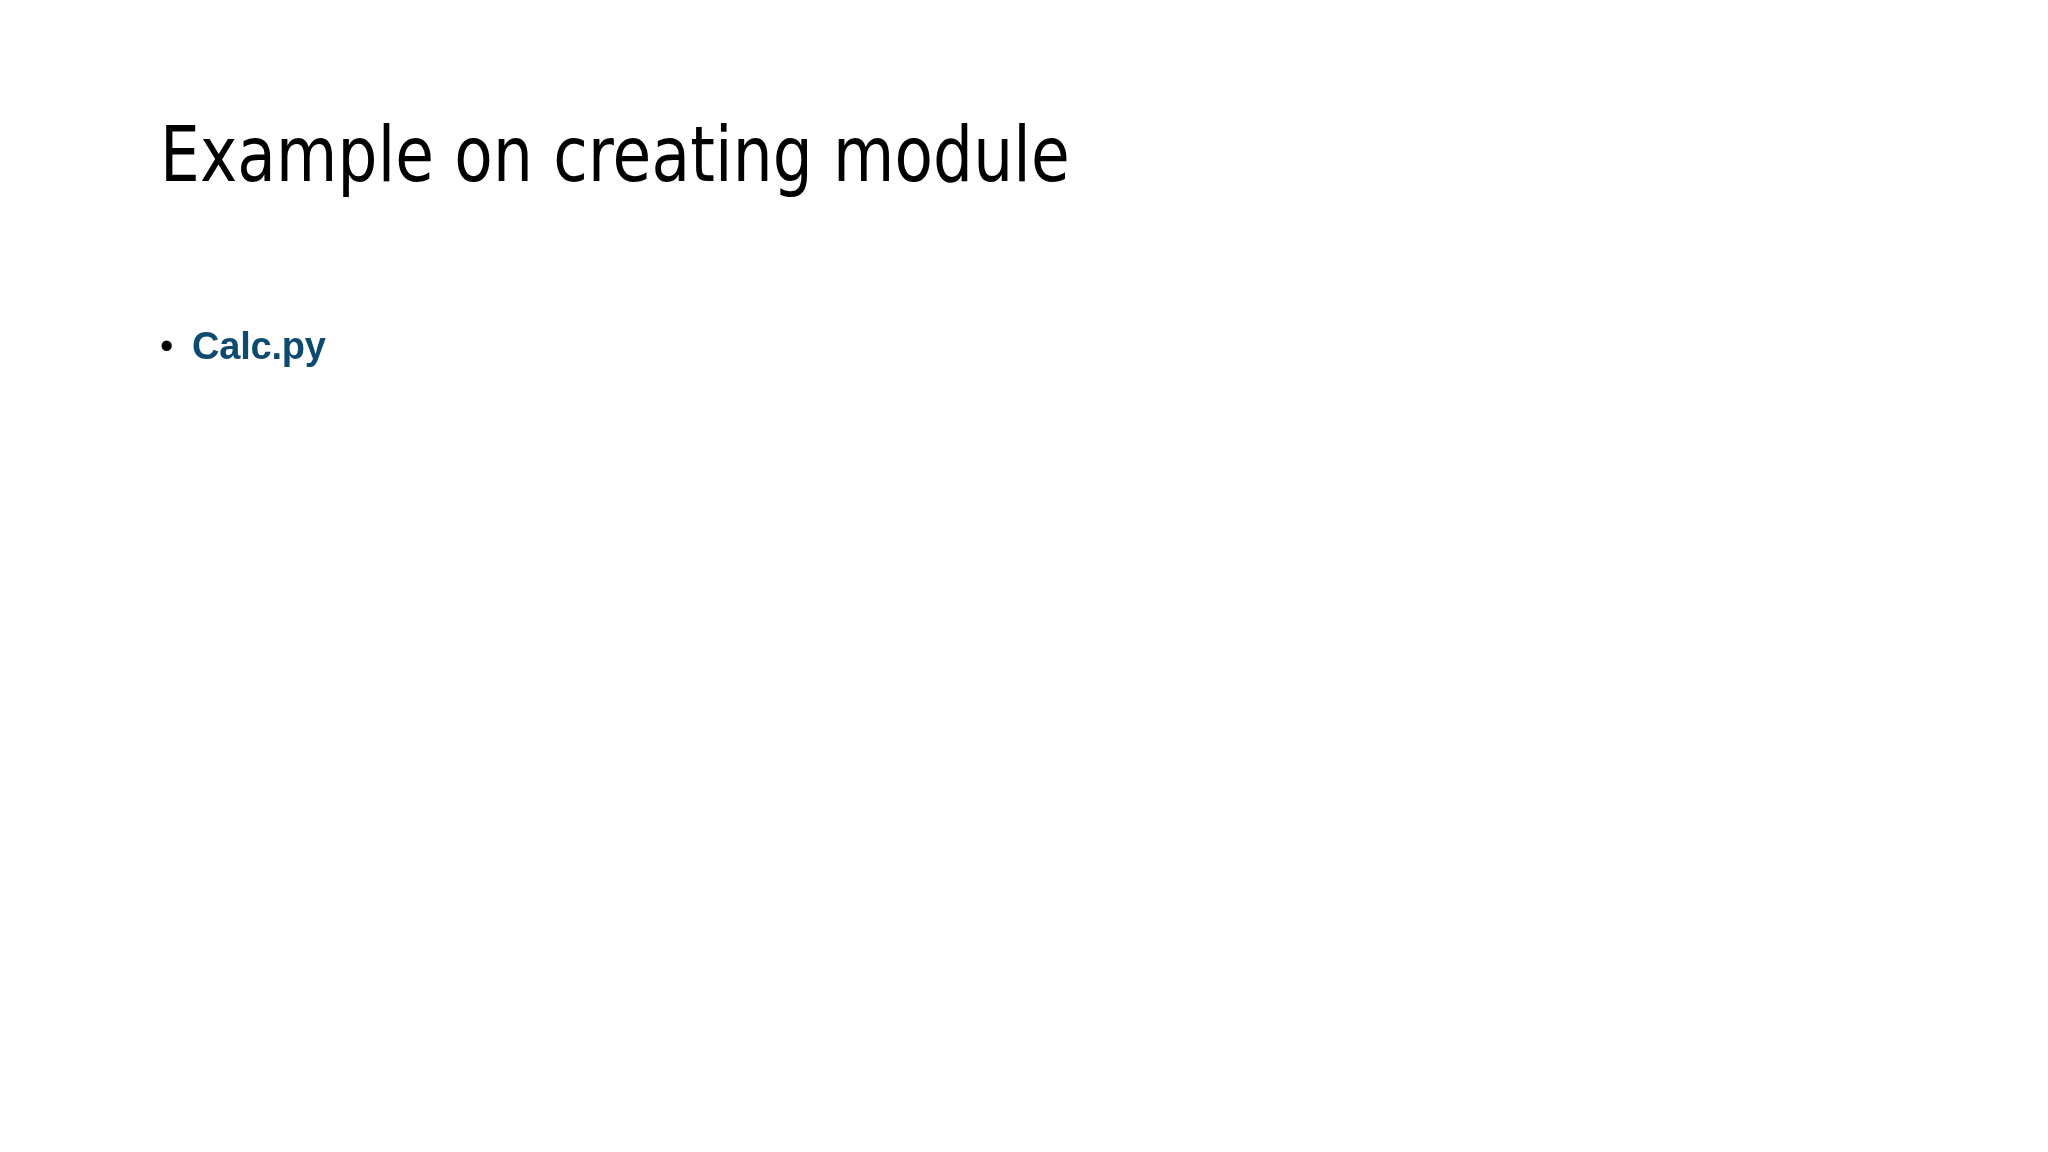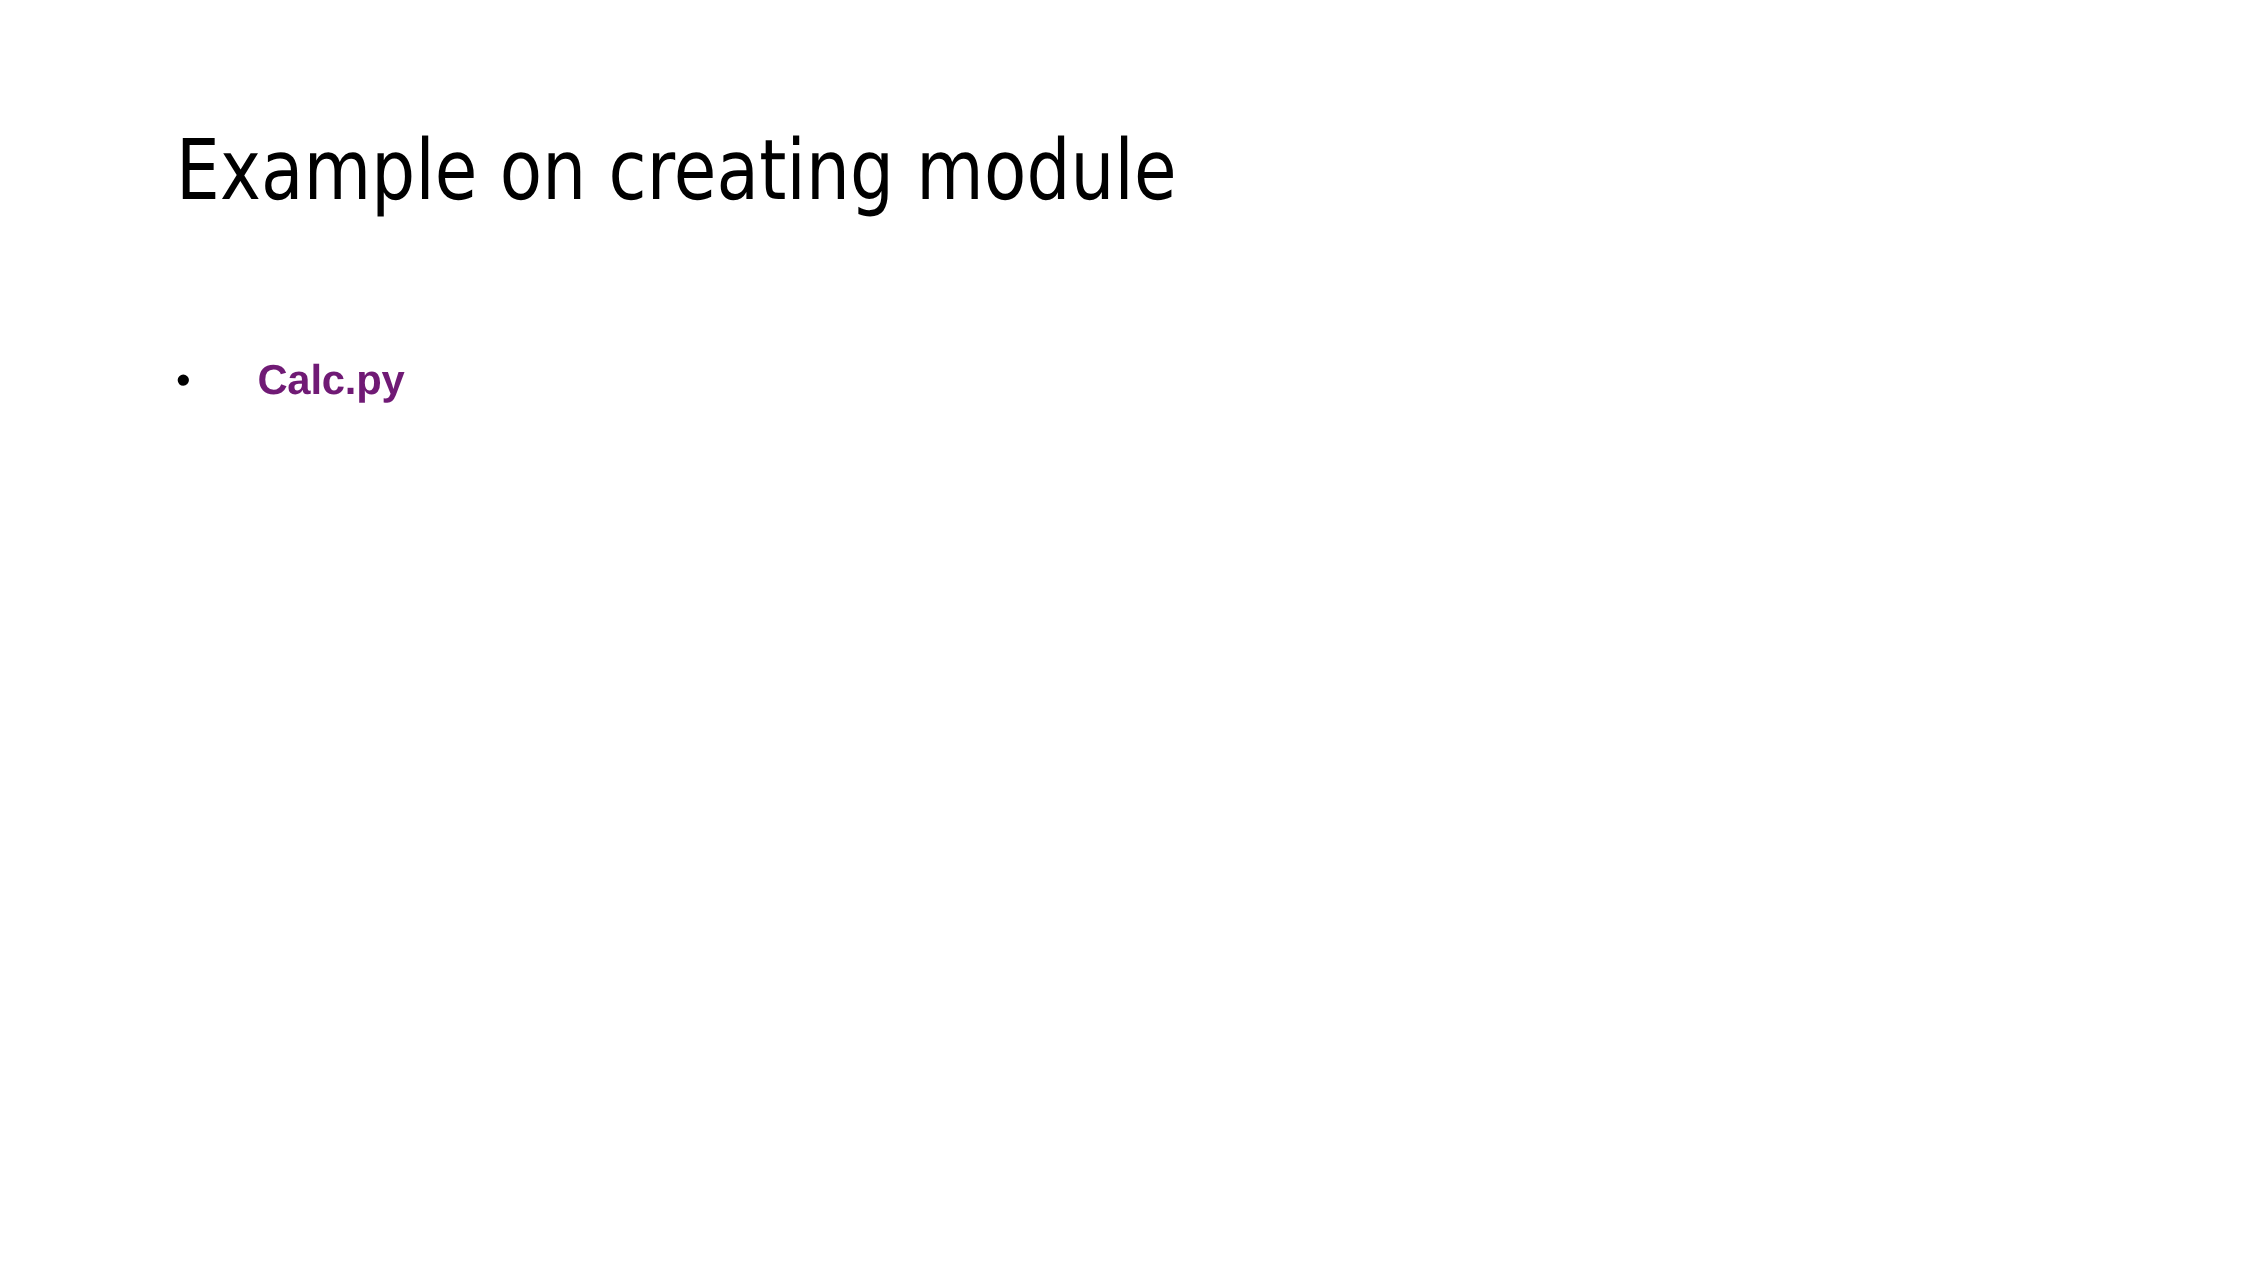--- a/index.html
+++ b/index.html
@@ -57,23 +57,22 @@
     font-size: 38px;
     line-height: 48px;
     color: #000000;
     text-align: left;
   }
   .bullet-text {
     font-family: "Liberation Sans", sans-serif;
     font-size: 38px;
     font-weight: 700;
     line-height: 48px;
-    color: #701a75;
+    color: #0c4a6e;
     letter-spacing: -0.2px;
-    margin-left: 42px;
   }
 
   
   .code-panel {
     position: absolute;
     left: 538px;
     top: 403px;
     width: 937px;
     height: 586px;
     background: #f0f0f0;

